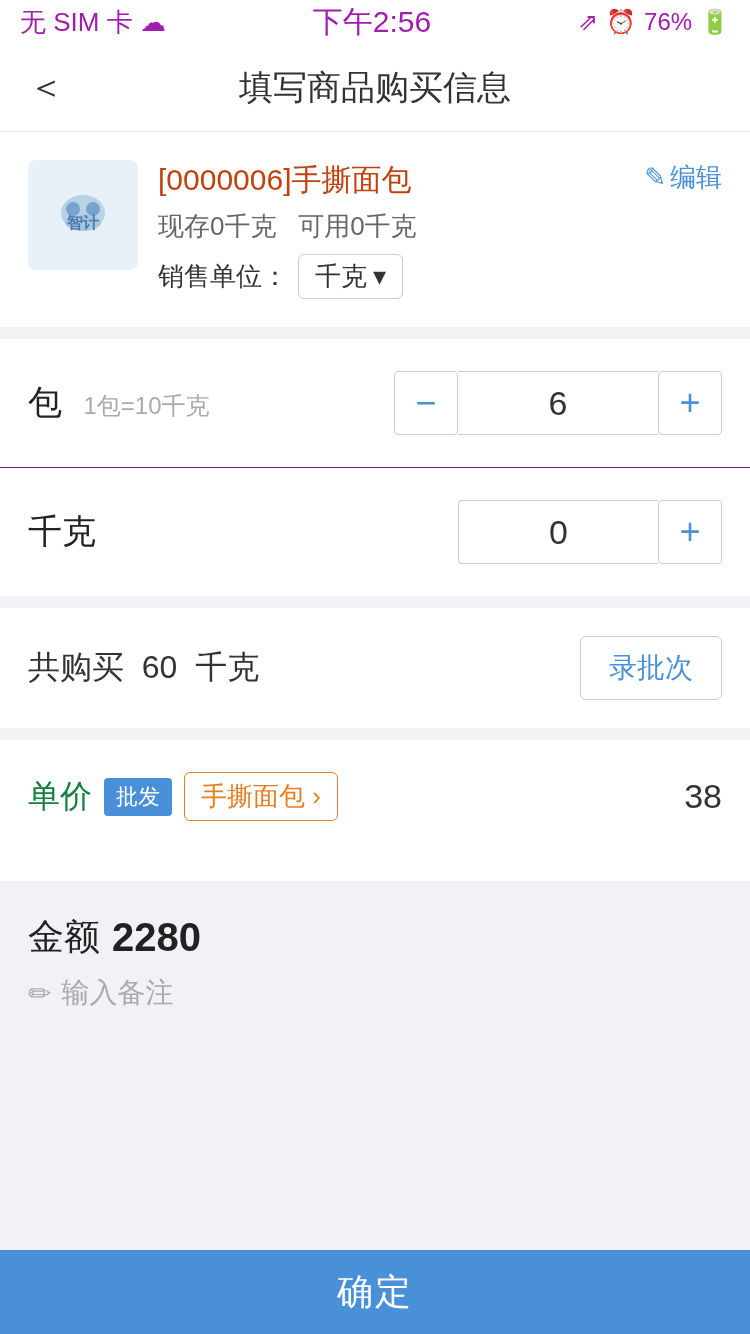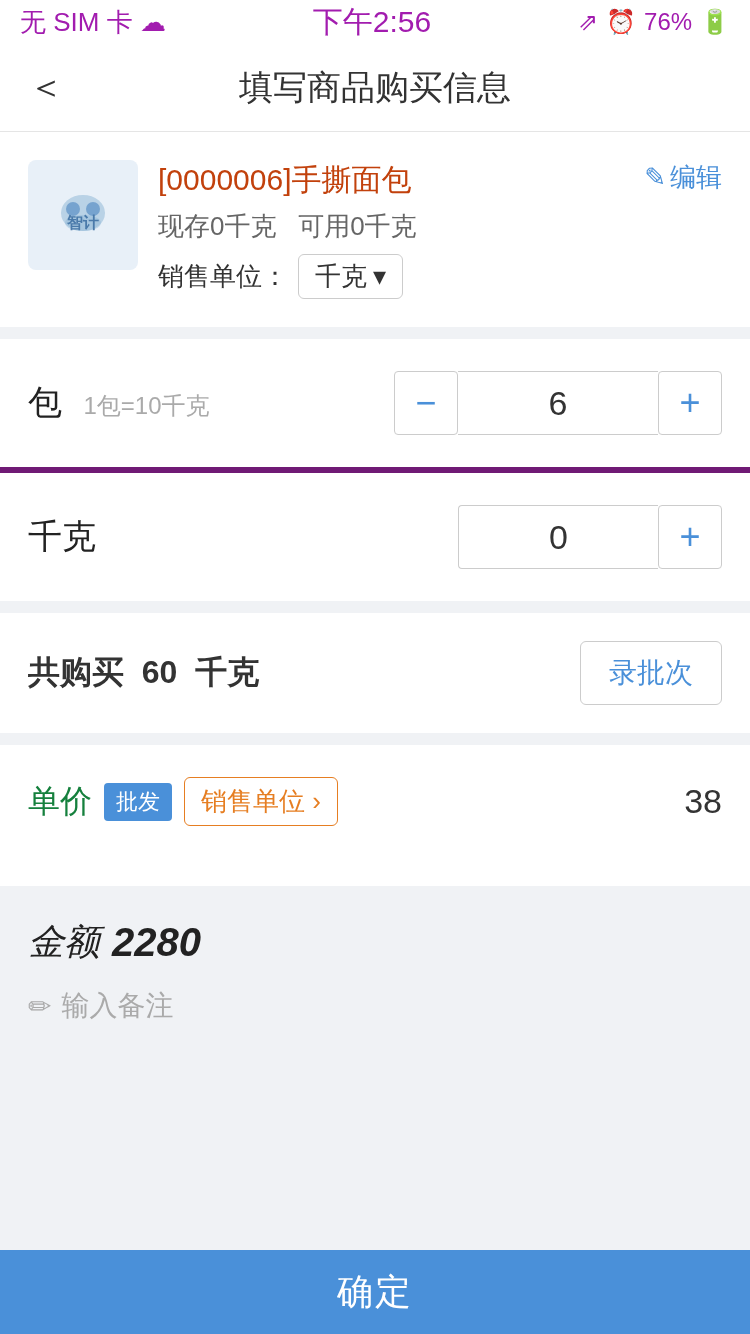--- a/index.html
+++ b/index.html
@@ -121,21 +121,21 @@
 
     
     .section-white {
       background: #fff;
       margin-bottom: 12px;
     }
     .qty-row {
       display: flex;
       align-items: center;
       padding: 32px 28px;
-      border-bottom: 6px solid #701a75;
+      border-bottom: 1px solid #701a75;
     }
     .qty-row:last-child { border-bottom: none; }
     .qty-label {
       font-size: 34px;
       color: #222;
       flex: 1;
     }
     .qty-hint {
       font-size: 24px;
       color: #aaa;
@@ -177,21 +177,21 @@
       display: flex;
       align-items: center;
       justify-content: space-between;
       padding: 28px 28px;
       margin-bottom: 12px;
     }
     .total-text {
       font-size: 32px;
       color: #333;
     }
-    .total-text span { color: #333; font-weight: 700; text-align: center; }
+    .total-text span { color: #333; font-weight: 400; text-align: center; }
     .batch-btn {
       border: 1px solid #ccc;
       border-radius: 6px;
       padding: 12px 28px;
       font-size: 28px;
       color: #4a90d9;
       cursor: pointer;
       background: #fff;
     }
 
@@ -241,22 +241,21 @@
     .amount-section {
       background: #f0f2f5;
       padding: 32px 28px 20px;
     }
     .amount-row {
       display: flex;
       align-items: center;
       font-size: 36px;
       color: #222;
       font-weight: 500;
-      margin-bottom: 20px;
-      font-style: italic;
+      margin-bottom: 12px;
     }
     .amount-label { margin-right: 12px; }
     .amount-value { font-size: 40px; color: #222; font-weight: 600; }
     .remark-row {
       display: flex;
       align-items: center;
       gap: 10px;
       color: #aaa;
       font-size: 28px;
       cursor: pointer;
@@ -371,21 +370,21 @@
     <span>千克</span>
   </div>
   <div class="batch-btn">录批次</div>
 </div>
 
 <div class="price-section">
   <div class="price-row">
     <div class="price-left">
       <span class="price-label">单价</span>
       <span class="batch-tag">批发</span>
-      <div class="price-ref-btn">销售单位 ›</div>
+      <div class="price-ref-btn">手撕面包 ›</div>
     </div>
     <div class="price-value">38</div>
   </div>
 </div>
 
 <div class="amount-section">
   <div class="amount-row">
     <span class="amount-label">金额</span>
     <span class="amount-value">2280</span>
   </div>

